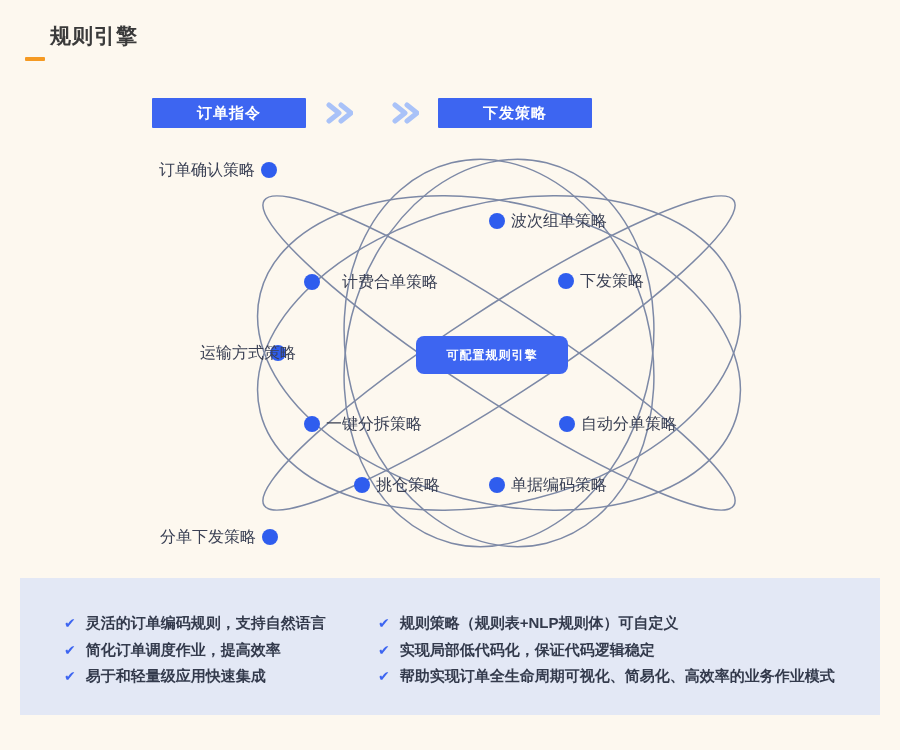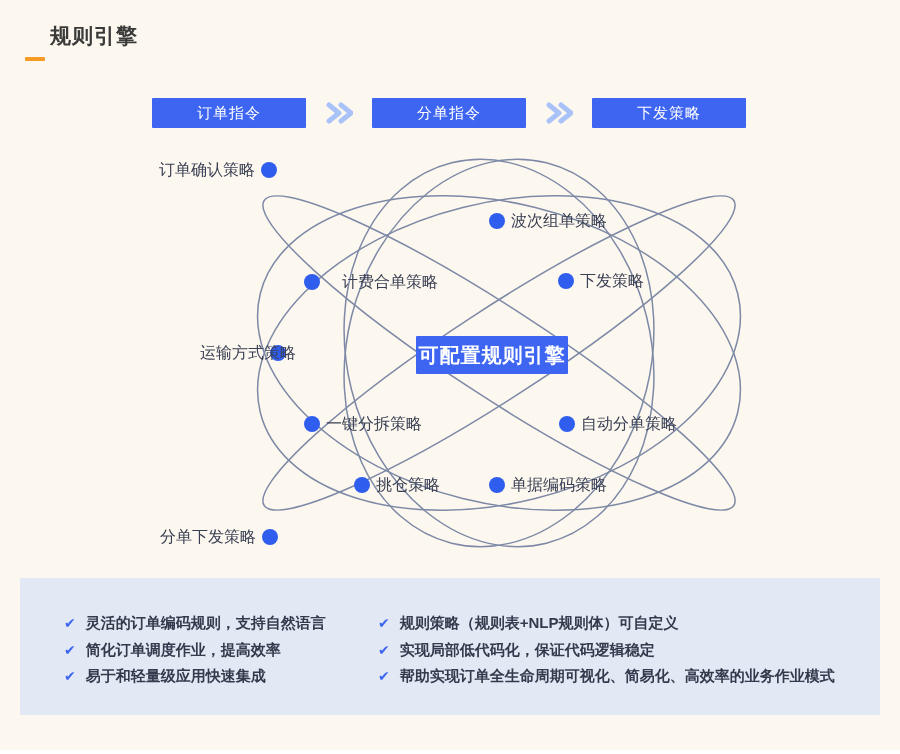--- a/index.html
+++ b/index.html
@@ -15,39 +15,39 @@
   .title-underline{
     position:absolute;left:25px;top:57px;width:20px;height:4px;
     background:var(--orange,#F59A23);border-radius:1px;
   }
   .flow{
     position:absolute;left:152px;top:98px;height:30px;
     display:flex;align-items:center;
   }
   .flow-btn{
     width:154px;height:30px;background:var(--accent-blue,#3D65F1);
-    color:#fff;font-size:15px;font-weight:normal;letter-spacing:1px;
+    color:#fff;font-size:15px;font-weight:bold;letter-spacing:1px;
     display:flex;align-items:center;justify-content:center;border-radius:1px;
   }
   .chev-wrap{width:66px;display:flex;align-items:center;justify-content:center;}
   svg.mesh{position:absolute;left:0;top:0;}
   svg.mesh ellipse{fill:none;stroke:var(--curve,#7D89A6);stroke-width:1.5;}
   .node-dot{
     position:absolute;width:16px;height:16px;border-radius:50%;
     background:var(--dot-blue,#2F5DEE);z-index:2;
   }
   .node-label{
     position:absolute;font-size:16px;color:#3A4054;white-space:nowrap;
     transform:translateY(-50%);z-index:2;
   }
   .center-btn{
     position:absolute;left:416px;top:336px;width:152px;height:38px;
-    background:var(--accent-blue,#3D65F1);color:#fff;font-size:20px;font-weight:bold;
+    background:var(--accent-blue,#3D65F1);color:#fff;font-size:12px;font-weight:bold;
     letter-spacing:1px;display:flex;align-items:center;justify-content:center;
-    border-radius:1px;z-index:3;
+    border-radius:8px;z-index:3;
   }
   .panel{
     position:absolute;left:20px;top:578px;width:860px;height:137px;
     background:var(--panel-bg,#E3E8F5);box-sizing:border-box;
     display:flex;padding-top:32px;
   }
   .feat-col{list-style:none;margin:0;padding:0;}
   .feat-col.left{margin-left:44px;width:296px;}
   .feat-col.right{margin-left:18px;}
   .feat-item{display:flex;align-items:baseline;line-height:26.5px;}
@@ -64,21 +64,20 @@
 <div class="title-underline"></div>
 
 <div class="flow">
     <div class="flow-btn">订单指令</div>
     <div class="chev-wrap">
       <svg width="27" height="24" viewBox="0 0 27 24">
         <path d="M3 4 L13 12 L3 20" fill="none" stroke="#A9C2F8" stroke-width="5" stroke-linecap="round" stroke-linejoin="round"></path>
         <path d="M15 4 L25 12 L15 20" fill="none" stroke="#A9C2F8" stroke-width="5" stroke-linecap="round" stroke-linejoin="round"></path>
       </svg>
     </div>
-    <div class="flow-btn">分单指令</div>
     <div class="chev-wrap">
       <svg width="27" height="24" viewBox="0 0 27 24">
         <path d="M3 4 L13 12 L3 20" fill="none" stroke="#A9C2F8" stroke-width="5" stroke-linecap="round" stroke-linejoin="round"></path>
         <path d="M15 4 L25 12 L15 20" fill="none" stroke="#A9C2F8" stroke-width="5" stroke-linecap="round" stroke-linejoin="round"></path>
       </svg>
     </div>
     <div class="flow-btn">下发策略</div>
   </div>
 
 <svg class="mesh" width="900" height="754" viewBox="0 0 900 754" aria-hidden="true">

